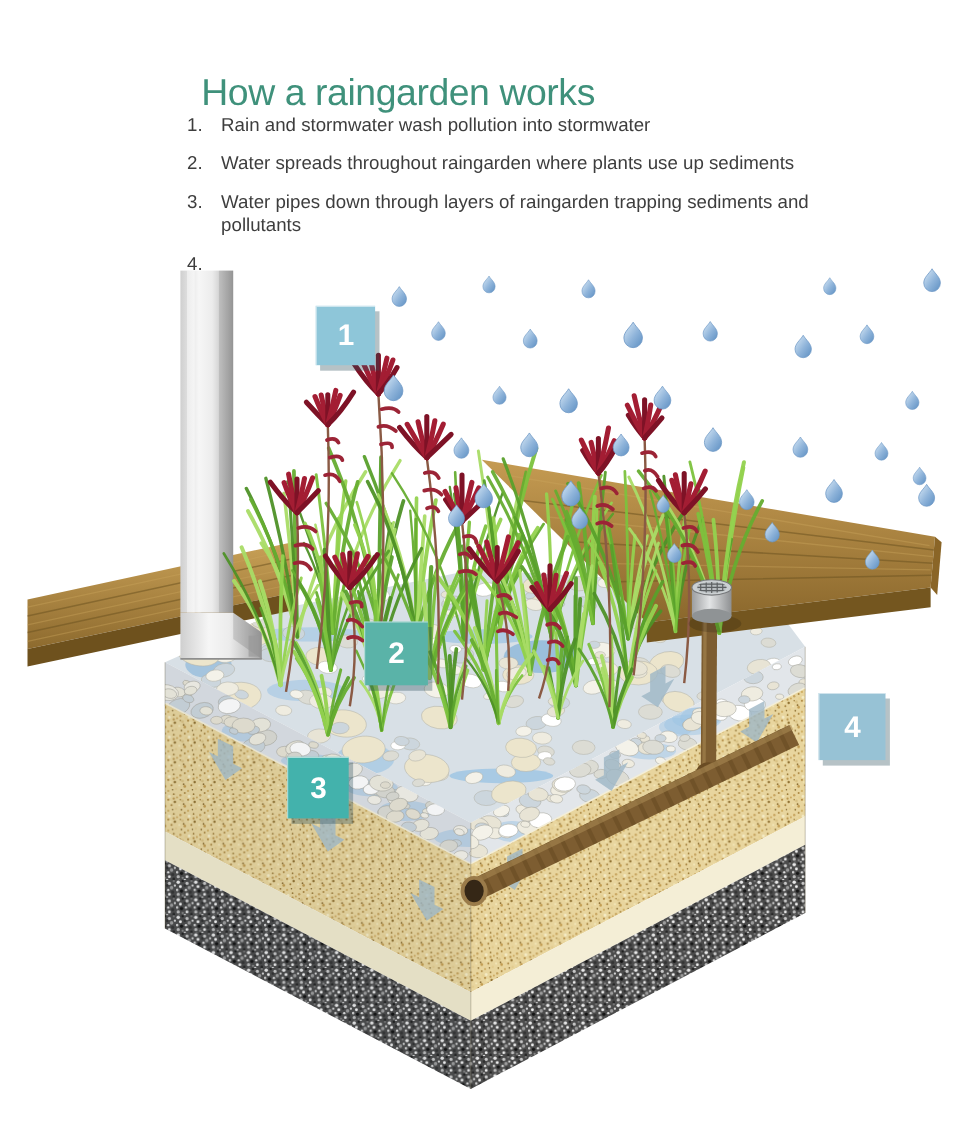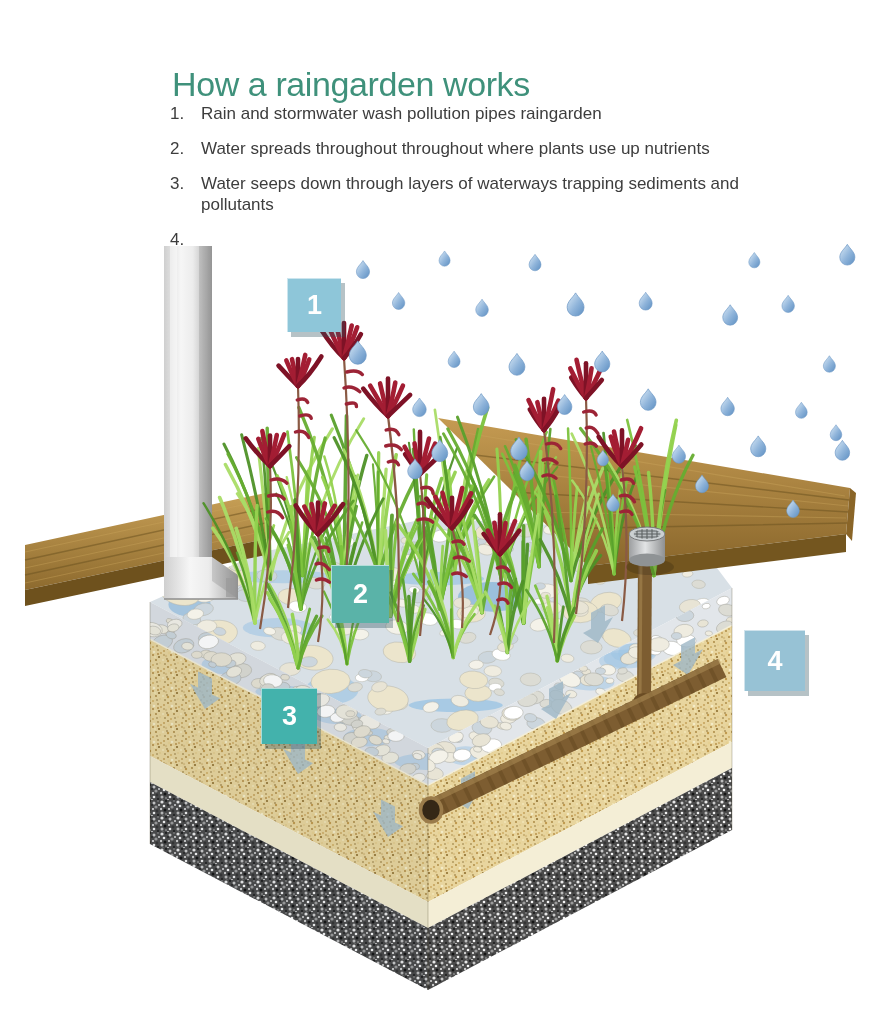--- a/index.html
+++ b/index.html
@@ -1,18 +1,18 @@
 <!DOCTYPE html>
 <html><head>
 <meta charset="utf-8">
 <style>
   html,body{margin:0;padding:0;background:#fff;}
   .page{position:relative;width:877px;height:1024px;background:#fff;overflow:hidden;
         font-family:"Liberation Sans",sans-serif;}
-  .page-title{position:absolute;left:172px;top:42px;font-size:34px;font-weight:400;
+  .page-title{position:absolute;left:183px;top:42px;font-size:34px;font-weight:400;
         letter-spacing:-0.4px;}
   .steps{position:absolute;left:170px;top:103px;width:640px;}
   .step{display:flex;margin-bottom:14px;font-size:17px;line-height:21px;}
   .step .num{flex:0 0 31px;}
   .scene{position:absolute;left:0;top:0;width:877px;height:1024px;}
   .badge{position:absolute;display:flex;align-items:center;justify-content:center;
         color:#fff;font-size:27px;font-weight:bold;
         border-top:1px solid rgba(255,255,255,.55);border-left:1px solid rgba(255,255,255,.55);
         box-shadow:4px 5px 0 rgba(45,80,92,.35);}
   .badge-1{left:287px;top:278px;width:53px;height:53px;}
@@ -23,29 +23,29 @@
 </head>
 <body>
 
 <div class="page">
 
   <h1 class="page-title" style="color: rgb(63, 145, 123);">How a raingarden works</h1>
 
   <div class="steps" style="color: rgb(61, 61, 61);">
     <div class="step">
       <span class="num">1.</span>
-      <span class="txt">Rain and stormwater wash pollution pipes raingarden</span>
+      <span class="txt">Rain and stormwater wash pollution into stormwater</span>
     </div>
     <div class="step">
       <span class="num">2.</span>
-      <span class="txt">Water spreads throughout throughout where plants use up nutrients</span>
+      <span class="txt">Water spreads throughout raingarden where plants use up sediments</span>
     </div>
     <div class="step">
       <span class="num">3.</span>
-      <span class="txt">Water seeps down through layers of waterways trapping sediments and pollutants</span>
+      <span class="txt">Water pipes down through layers of raingarden trapping sediments and pollutants</span>
     </div>
     <div class="step">
       <span class="num">4.</span>
     </div>
   </div>
 
   <svg id="scene" class="scene" viewBox="0 0 877 1024">
     <defs>
       <linearGradient id="dpGrad" x1="0" y1="0" x2="1" y2="0">
         <stop offset="0" stop-color="#cfcfcf"></stop>

